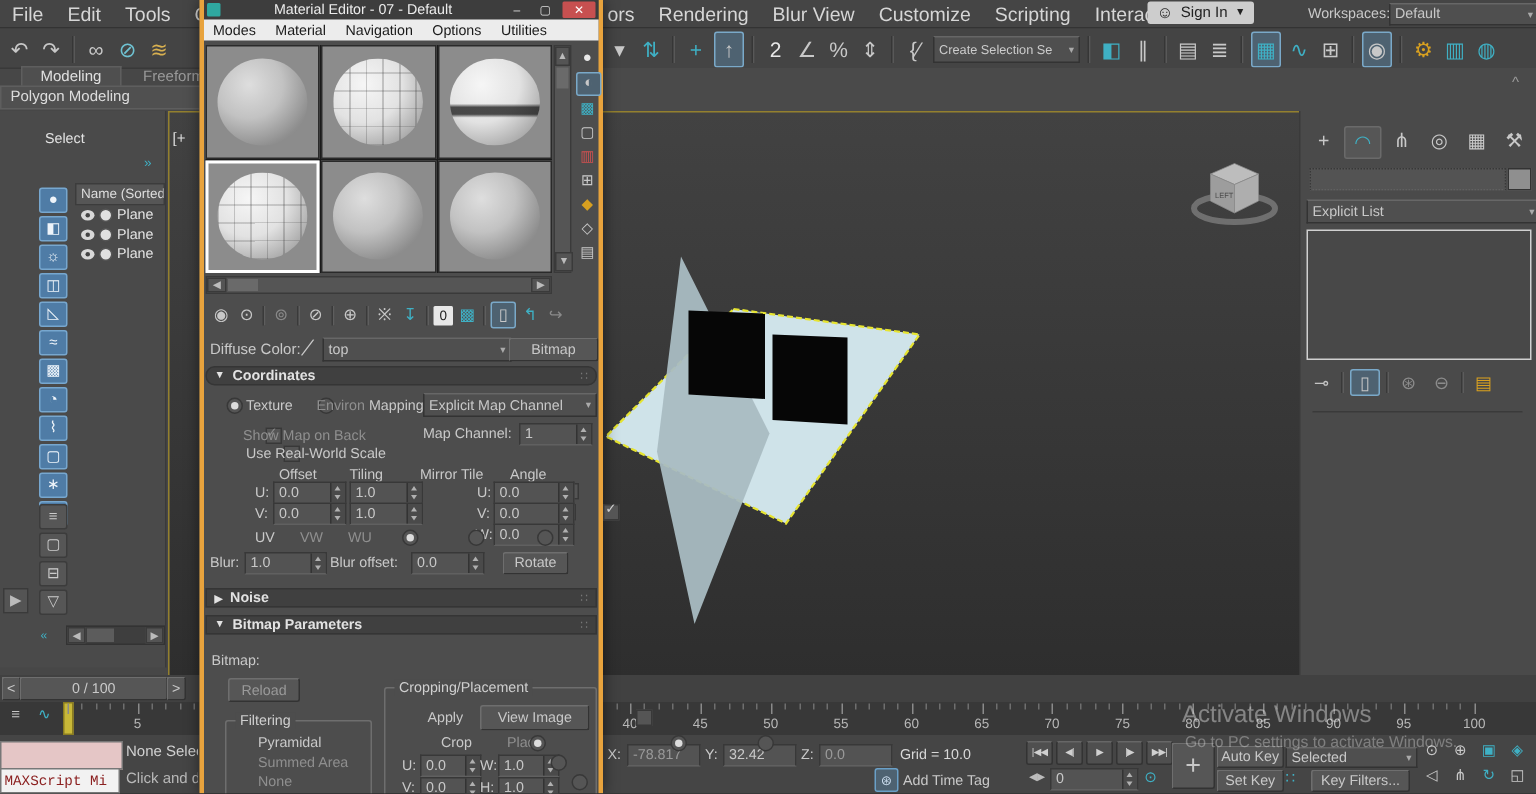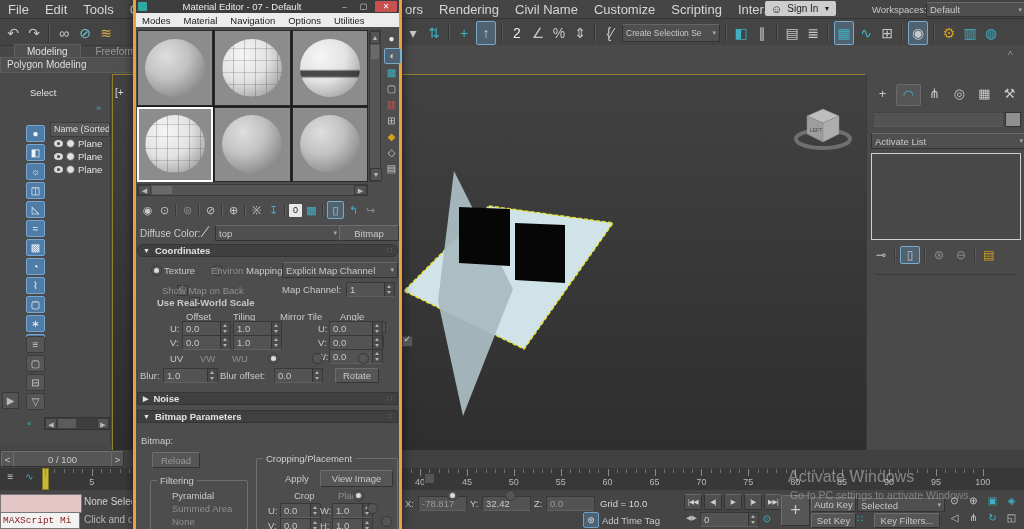--- a/index.html
+++ b/index.html
@@ -135,21 +135,21 @@
   <div class="abs menubar">
     <div class="abs menurow" style="left:8px;top:0;">
         <span class="menu-item">File</span>
         <span class="menu-item">Edit</span>
         <span class="menu-item">Tools</span>
         <span class="menu-item">Gro</span>
       </div>
     <div class="abs menurow" style="left:405px;top:0;">
         <span class="menu-item">ors</span>
         <span class="menu-item">Rendering</span>
-        <span class="menu-item">Civil Name</span>
+        <span class="menu-item">Blur View</span>
         <span class="menu-item">Customize</span>
         <span class="menu-item">Scripting</span>
         <span class="menu-item">Interactive</span>
         <span class="menu-item">»</span>
       </div>
     <div class="abs signin" style="left:765px;top:1px;">
       <span style="font-size:11px;">☺</span>
       <span>Sign In</span>
       <span style="font-size:7px;">▼</span>
     </div>
@@ -293,21 +293,21 @@
         <span class="icon">⋔</span>
         <span class="icon">◎</span>
         <span class="icon">▦</span>
         <span class="icon">⚒</span>
       </div>
     <div class="abs fld" style="left:6px;top:38px;width:126px;border-style:dotted;">
         <span class="val"></span>
       </div>
     <div class="abs" style="left:138px;top:38px;width:14px;height:13px;background:#8f8f8f;border:1px solid #333;"></div>
     <div class="abs combo" style="left:4px;top:59px;width:148px;height:14px;">
-      <span>Activate List</span>
+      <span>Explicit List</span>
       <span class="cmb-arrow">▾</span>
     </div>
     <div class="abs" style="left:4px;top:79px;width:148px;height:85px;background:#484848;border:1px solid #d0d0d0;"></div>
     <div class="abs cp-tools" style="left:5px;top:172px;">
         <span class="icon">⊸</span>
         <span class="sep"></span>
         <span class="icon active">▯</span>
         <span class="sep"></span>
         <span class="icon dim">⊛</span>
         <span class="icon dim">⊖</span>
@@ -619,21 +619,21 @@
       <span class="cmb-arrow">▾</span>
     </div>
     <span class="abs cb checked disabled" style="left:13px;top:285px;"></span>
     <span class="abs lbl dim" style="left:26px;top:285px;">Show Map on Back</span>
     <span class="abs lbl" style="left:146px;top:284px;">Map Channel:</span>
     <div class="abs fld" style="left:210px;top:282px;width:44px;">
         <span class="val">1</span>
         <span class="spin"></span>
       </div>
     <span class="abs cb" style="left:12px;top:297px;"></span>
-    <span class="abs lbl" style="left:21px;top:297px;font-weight:bold;">Use Real-World Scale</span>
+    <span class="abs lbl" style="left:28px;top:297px;">Use Real-World Scale</span>
 
     <span class="abs lbl" style="left:50px;top:311px;">Offset</span>
     <span class="abs lbl" style="left:97px;top:311px;">Tiling</span>
     <span class="abs lbl" style="left:144px;top:311px;">Mirror Tile</span>
     <span class="abs lbl" style="left:204px;top:311px;">Angle</span>
 
     <span class="abs lbl" style="left:34px;top:323px;">U:</span>
     <div class="abs fld" style="left:46px;top:321px;width:44px;">
         <span class="val">0.0</span>
         <span class="spin"></span>

